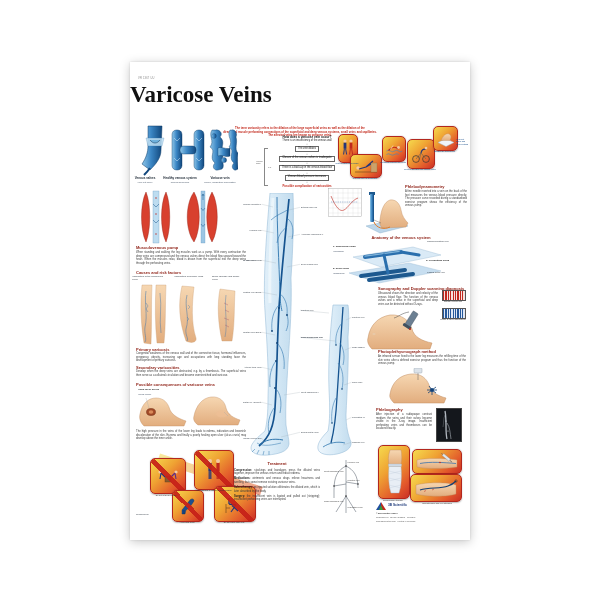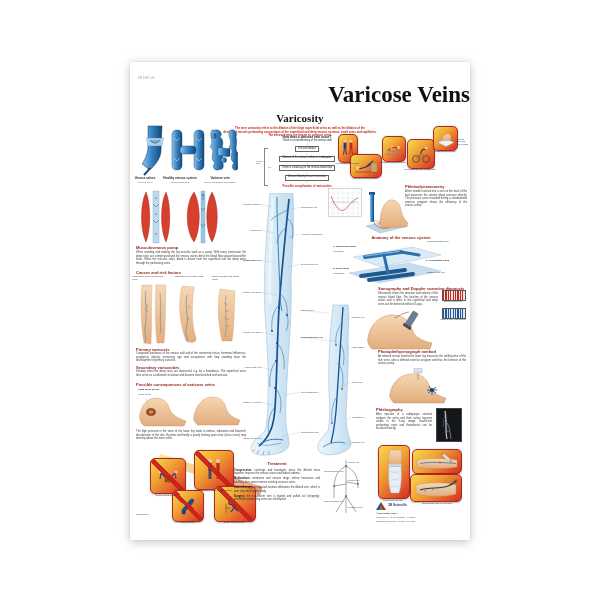--- a/index.html
+++ b/index.html
@@ -1,21 +1,21 @@
 <!DOCTYPE html>
 <html><head>
 <meta charset="utf-8">
 <style>
   html,body{margin:0;padding:0;width:600px;height:600px;background:#ffffff;
     font-family:"Liberation Sans",sans-serif;position:relative;overflow:hidden}
   .poster{position:absolute;left:130px;top:62px;width:340px;height:478px;background:#fff;
     box-shadow:0 2px 10px rgba(0,0,0,.22),0 0 2px rgba(0,0,0,.12)}
   .abs{position:absolute}
   .code{font-size:2.6px;color:#8a8a8a;letter-spacing:.2px}
-  .title{width:340px;text-align:right;font-family:"Liberation Serif",serif;font-weight:bold;
+  .title{width:340px;text-align:left;font-family:"Liberation Serif",serif;font-weight:bold;
     font-size:23px;color:#111;line-height:1}
   .subtitle{width:340px;text-align:center;font-family:"Liberation Serif",serif;font-weight:bold;
     font-size:11px;color:#111}
   .intro{width:260px;left:40px;text-align:center;font-size:2.8px;font-weight:bold;color:#c22619;line-height:1.3}
   .intro span{display:block}
   .h{color:#8d1d12;font-weight:bold;font-size:4px;line-height:1.15}
   .t{font-size:2.7px;color:#3a3a3a;line-height:1.32;text-align:justify}
   .cap{font-size:3px;font-weight:bold;color:#1c2733;text-align:center;line-height:1.15}
   .capsub{font-size:2.3px;color:#49576a;text-align:center;line-height:1.1}
   .lbl{font-size:2.4px;color:#38404a;line-height:1.15}
@@ -39,21 +39,20 @@
   .foot{font-size:2.1px;color:#555;line-height:1.3}
   .brand{font-size:3.2px;font-weight:bold;color:#1d3a7a}
 </style>
 </head>
 <body>
 
 <div class="poster">
 
   <div class="abs code" style="left:8px;top:15px">VR 1367 UU</div>
   <div class="abs title" style="top:21px">Varicose Veins</div>
-  <div class="abs subtitle" style="top:50px">Varicosity</div>
   <div class="abs intro" style="top:65px">
     <span>The term varicosity refers to the dilation of the large superficial veins as well as the dilation of the</span>
     <span>directional muscle perforating connections of the superficial and deep venous systems, small veins and capillaries.</span>
     <span>The affected veins are known as varicose veins.</span>
   </div>
 
   <svg class="abs" style="left:8px;top:62px" width="100" height="52" viewBox="0 0 100 52">
     <defs>
       <linearGradient id="gv" x1="0" y1="0" x2="1" y2="0">
         <stop offset="0" stop-color="#8ec6e8"></stop>

